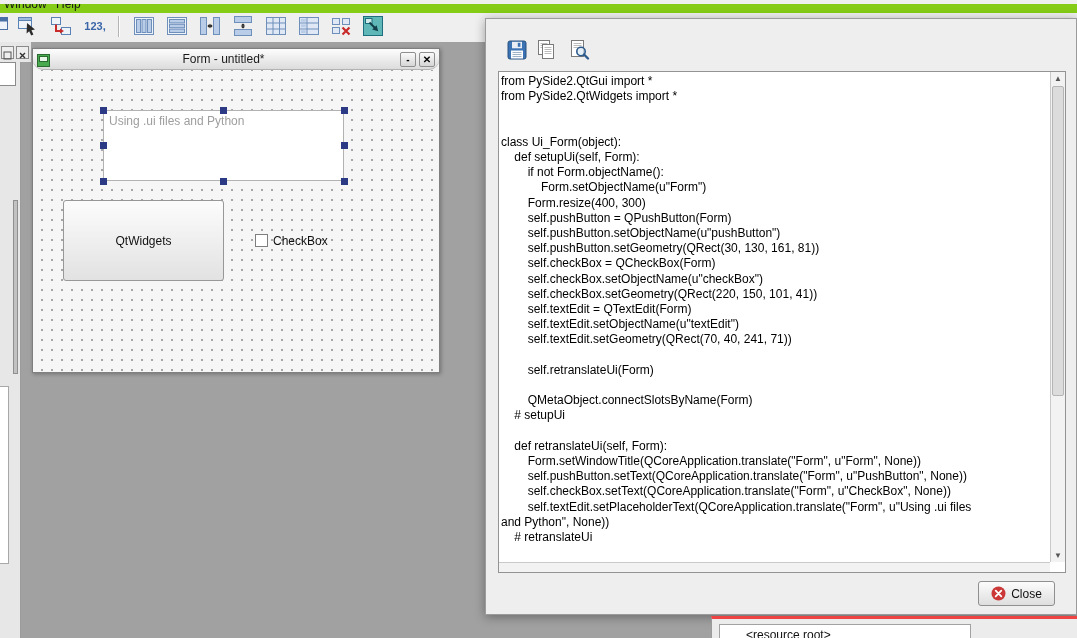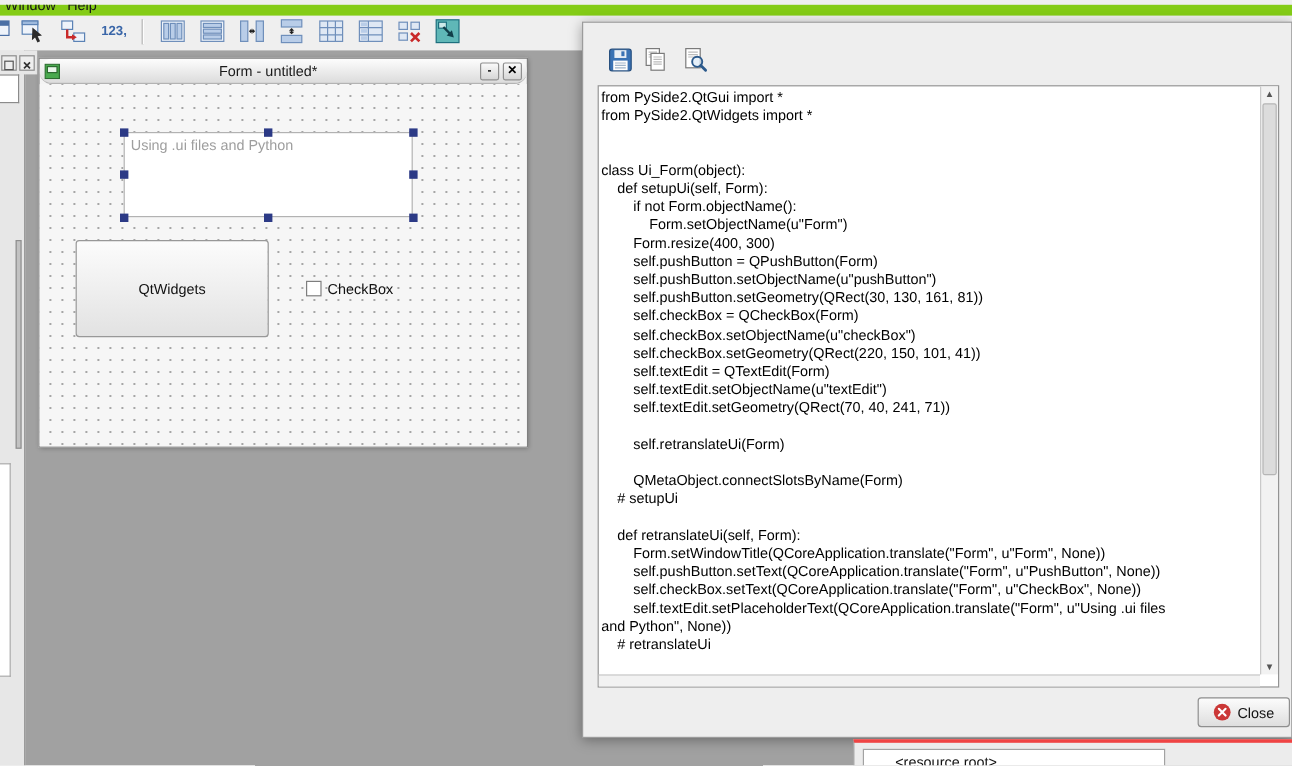--- a/index.html
+++ b/index.html
@@ -42,21 +42,21 @@
 
   
   #code-dialog{position:absolute;left:485px;top:18px;width:592px;height:597px;background:#eeeeee;border:1px solid #9b9b9b;box-sizing:border-box;box-shadow:0 2px 10px rgba(0,0,0,.35);}
   .dlg-icon{position:absolute;top:19px;width:24px;height:24px;}
   #code-area{position:absolute;left:12px;top:52px;width:568px;height:502px;background:#fff;border:1px solid #939393;box-sizing:border-box;}
   #code-pre{position:absolute;left:2px;top:2px;right:17px;bottom:12px;margin:0;font-family:Liberation Sans, sans-serif;font-size:12px;line-height:15.2px;white-space:pre;overflow:hidden;color:#000;}
   #vscroll{position:absolute;top:0;right:0;bottom:10px;width:15px;background:#f2f2f2;border-left:1px solid #c9c9c9;box-sizing:border-box;}
   .scroll-arrow{position:absolute;left:0;width:14px;height:13px;color:#555;font-size:8px;text-align:center;line-height:13px;}
   #vthumb{position:absolute;left:1px;top:14px;width:12px;height:310px;background:#dcdcdc;border:1px solid #b5b5b5;border-radius:2px;box-sizing:border-box;}
   #hscroll{position:absolute;left:0;right:15px;bottom:0;height:10px;background:#f2f2f2;border-top:1px solid #c9c9c9;box-sizing:border-box;}
-  #close-btn{position:absolute;left:512px;top:562px;width:77px;height:25px;border:1px solid #8f8f8f;border-radius:3px;background:linear-gradient(#fcfcfc,#dedede);box-sizing:border-box;display:flex;align-items:center;justify-content:center;gap:5px;font-size:12px;color:#111;cursor:default;}
+  #close-btn{position:absolute;left:492px;top:562px;width:77px;height:25px;border:1px solid #8f8f8f;border-radius:3px;background:linear-gradient(#fcfcfc,#dedede);box-sizing:border-box;display:flex;align-items:center;justify-content:center;gap:5px;font-size:12px;color:#111;cursor:default;}
 
   
   #resource-panel{position:absolute;left:711px;top:616px;right:0;bottom:0;background:#ececec;border-left:1px solid #9b9b9b;border-top:3px solid #ef4444;box-sizing:border-box;}
   #resource-root-box{position:absolute;left:7px;top:5px;width:252px;height:24px;background:#fff;border:1px solid #a2a2a2;box-sizing:border-box;font-size:12px;color:#111;line-height:20px;padding-left:26px;}
 </style>
 </head>
 <body>
 
 <div id="screen">
 

